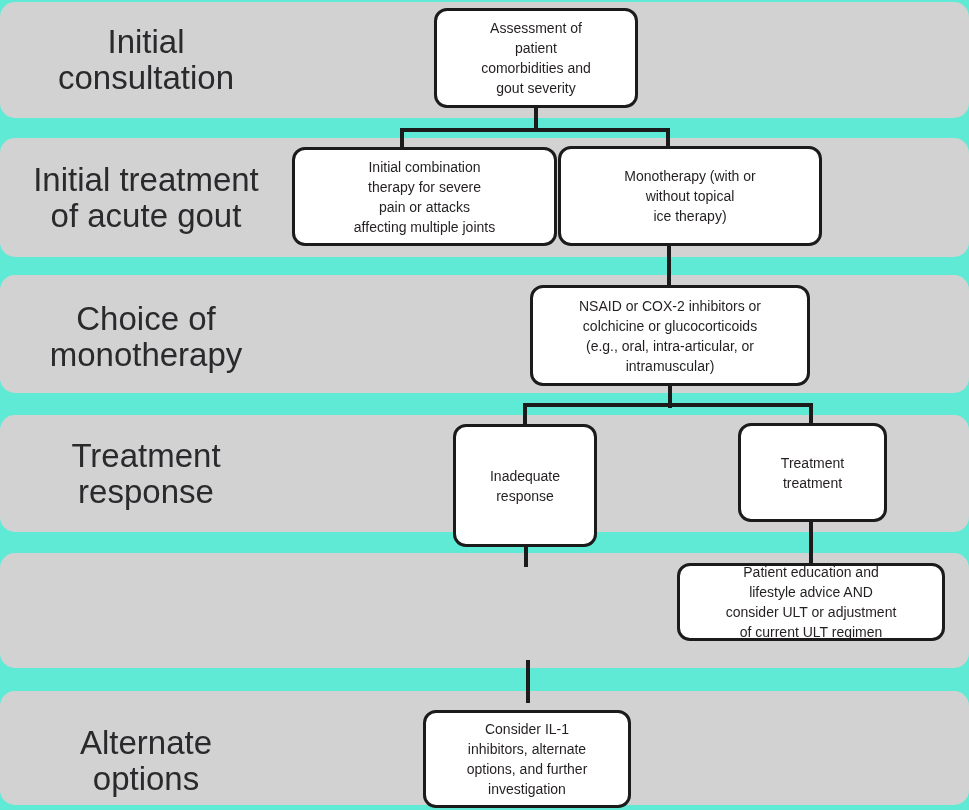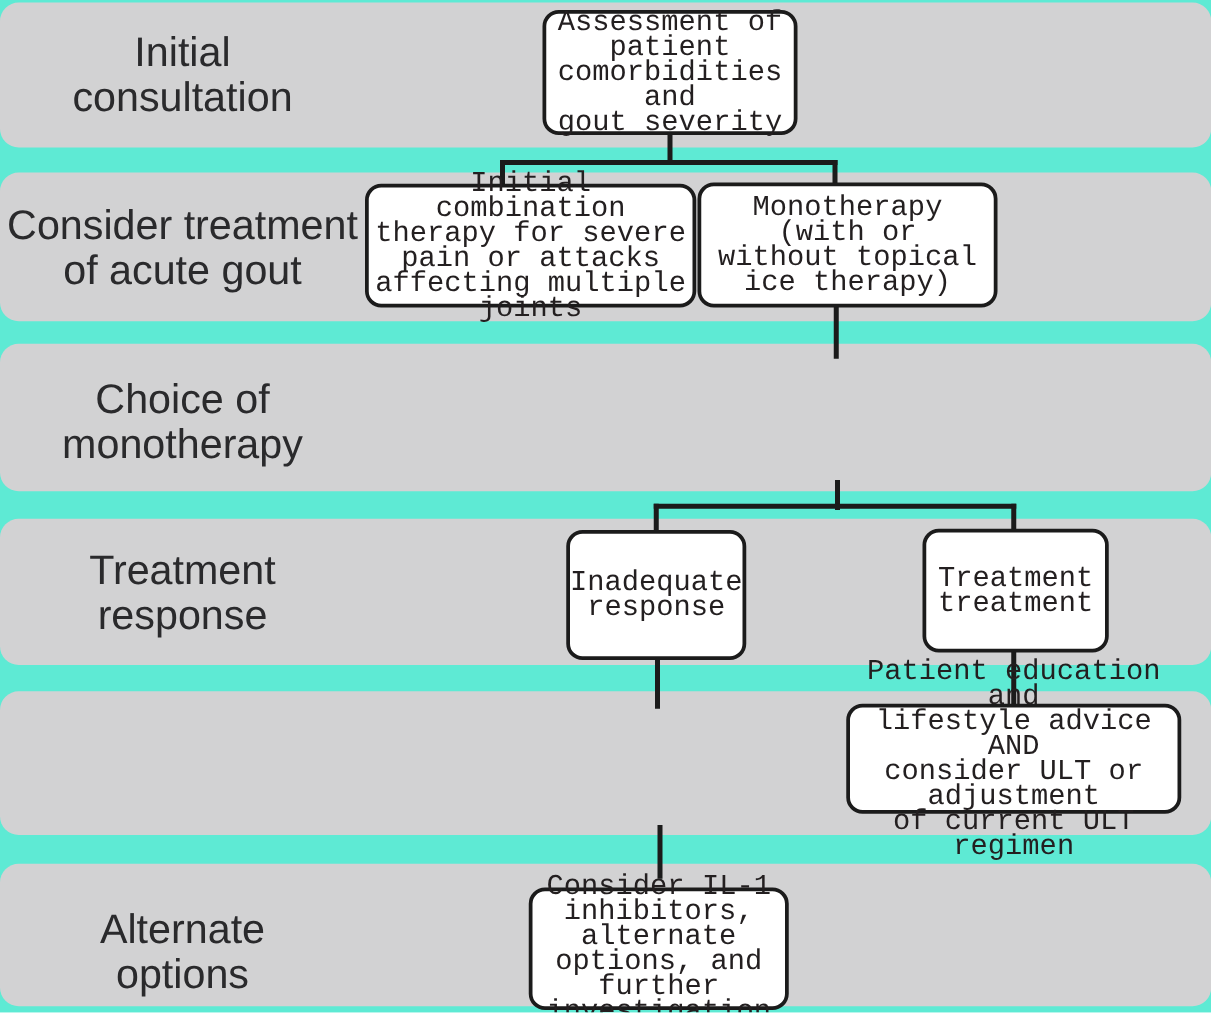--- a/index.html
+++ b/index.html
@@ -25,30 +25,30 @@
   .sl2{top:138px;height:119px}
   .sl3{top:275px;height:124px}
   .sl4{top:415px;height:117px}
   .sl5{top:553px;height:115px}
   .sl6{top:691px;height:140px}
 
   .node{
     position:absolute;background:#ffffff;border:3px solid #1b1b1b;border-radius:13px;
     display:flex;align-items:center;justify-content:center;
     text-align:center;white-space:pre-line;box-sizing:border-box;
-    font-size:23px;line-height:20px;color:#231f20;font-family:Liberation Mono, monospace;
+    font-size:14px;line-height:20px;color:#231f20;
   }
   .n-assessment{left:434px;top:8px;width:204px;height:100px}
   .n-combination{left:292px;top:147px;width:265px;height:99px}
-  .n-monotherapy{left:558px;top:146px;width:240px;height:100px}
+  .n-monotherapy{left:558px;top:146px;width:264px;height:100px}
   .n-nsaid{left:530px;top:285px;width:280px;height:101px}
-  .n-inadequate{left:453px;top:424px;width:144px;height:104px}
+  .n-inadequate{left:453px;top:424px;width:144px;height:123px}
   .n-successful{left:738px;top:423px;width:149px;height:99px}
   .n-switch{left:423px;top:565px;width:210px;height:97px}
-  .n-education{left:677px;top:563px;width:268px;height:88px}
+  .n-education{left:677px;top:563px;width:268px;height:78px}
   .n-il1{left:423px;top:710px;width:208px;height:98px}
 
   .line{position:absolute;background:#1b1b1b;}
   .v1{left:534px;top:106px;width:4px;height:24px}
   .h1{left:400px;top:128px;width:270px;height:4px}
   .v2{left:400px;top:128px;width:4px;height:21px}
   .v3{left:666px;top:128px;width:4px;height:20px}
   .v4{left:667px;top:244px;width:4px;height:43px}
   .v5{left:668px;top:384px;width:4px;height:24px}
   .h2{left:523px;top:403px;width:290px;height:4px}
@@ -65,21 +65,21 @@
 
   <div class="band b1"></div>
   <div class="band b2"></div>
   <div class="band b3"></div>
   <div class="band b4"></div>
   <div class="band b5"></div>
   <div class="band b6"></div>
 
   <div class="stage-label sl1">Initial
 consultation</div>
-  <div class="stage-label sl2">Consider treatment
+  <div class="stage-label sl2">Initial treatment
 of acute gout</div>
   <div class="stage-label sl3">Choice of
 monotherapy</div>
   <div class="stage-label sl4">Treatment
 response</div>
   <div class="stage-label sl6">Alternate
 options</div>
 
   <div class="line v1"></div>
   <div class="line h1"></div>
@@ -98,20 +98,24 @@
 patient
 comorbidities and
 gout severity</div>
   <div class="node n-combination">Initial combination
 therapy for severe
 pain or attacks
 affecting multiple joints</div>
   <div class="node n-monotherapy">Monotherapy (with or
 without topical
 ice therapy)</div>
+  <div class="node n-nsaid">NSAID or COX-2 inhibitors or
+colchicine or glucocorticoids
+(e.g., oral, intra-articular, or
+intramuscular)</div>
   <div class="node n-inadequate">Inadequate
 response</div>
   <div class="node n-successful">Treatment
 treatment</div>
   <div class="node n-education">Patient education and
 lifestyle advice AND
 consider ULT or adjustment
 of current ULT regimen</div>
   <div class="node n-il1">Consider IL-1
 inhibitors, alternate

